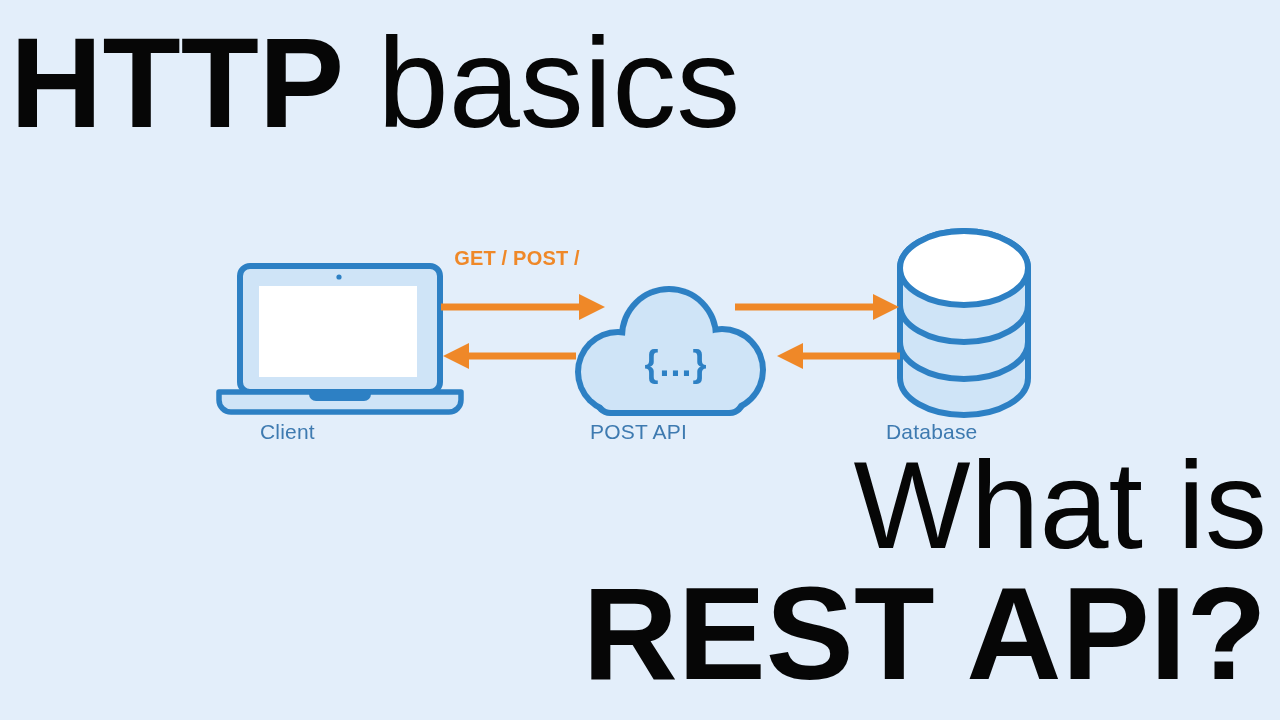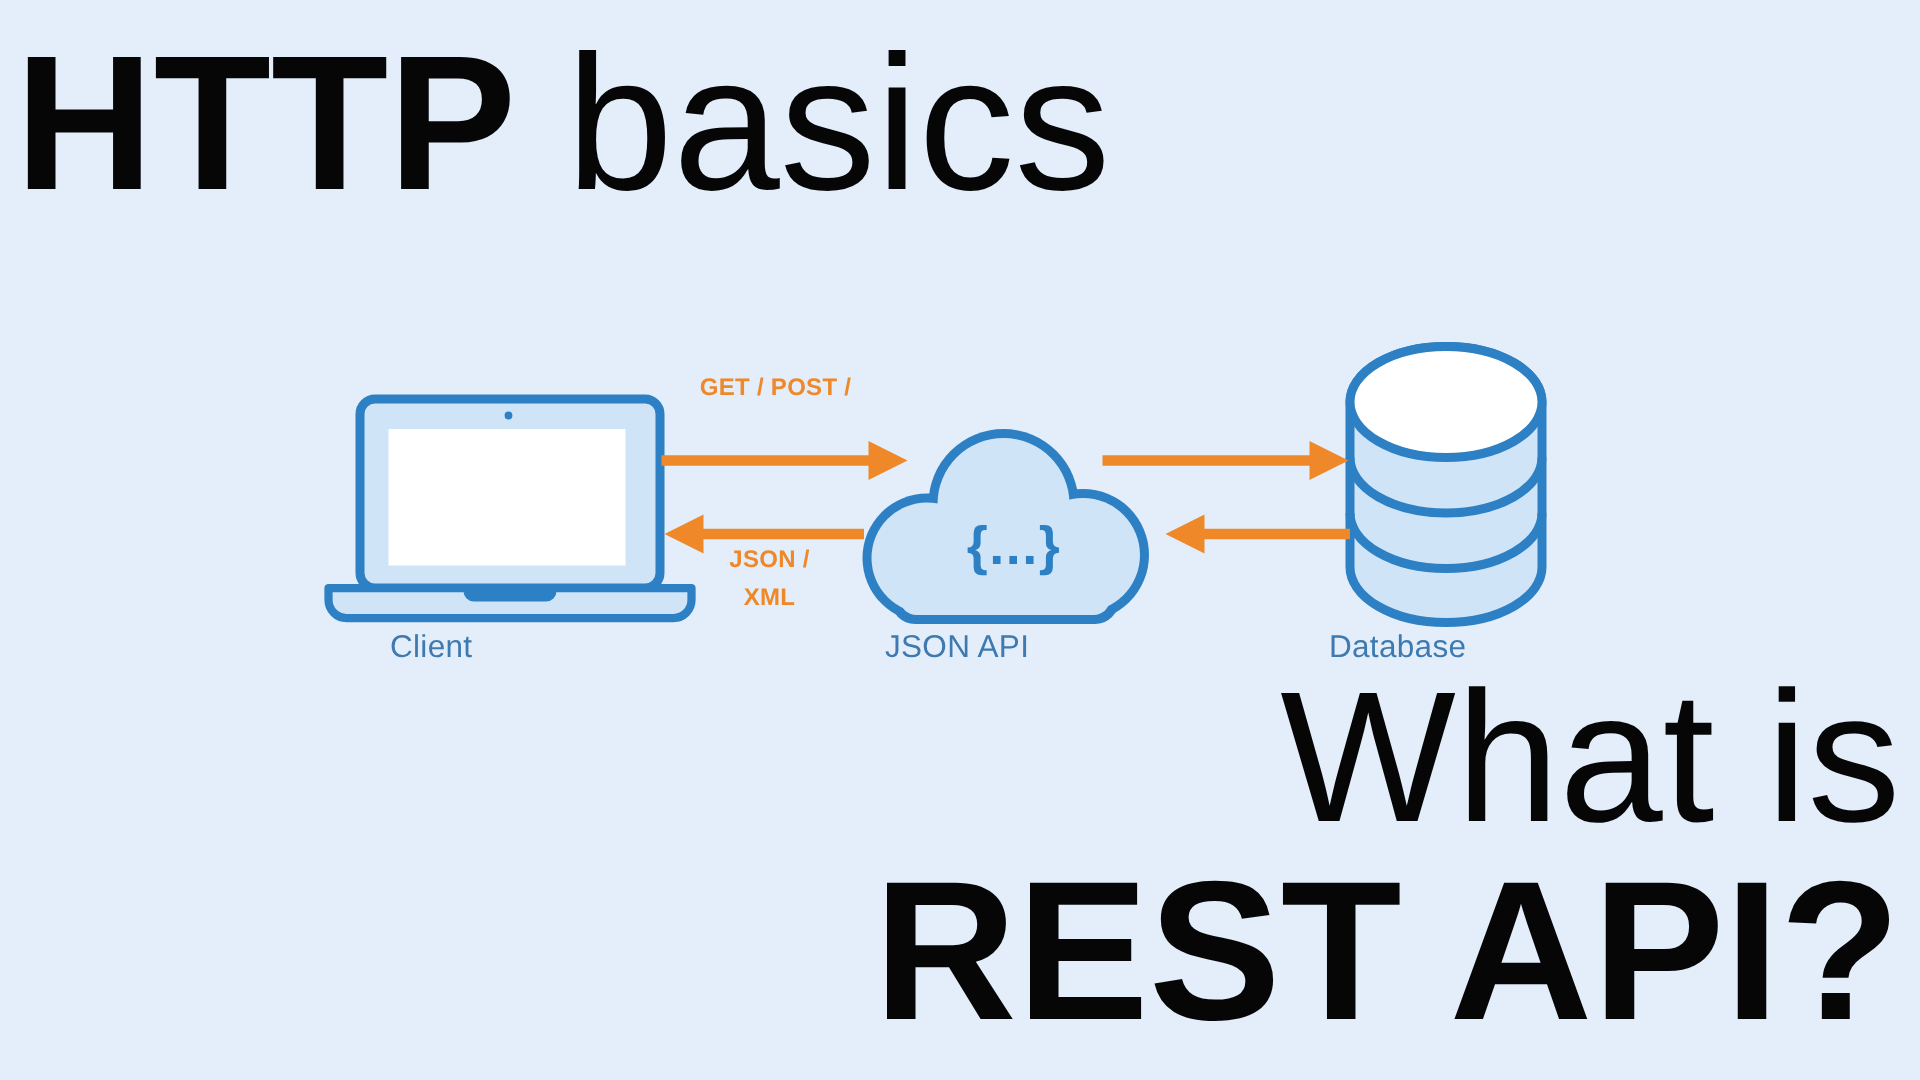--- a/index.html
+++ b/index.html
@@ -27,21 +27,21 @@
 
   .node-label{
     position:absolute;width:160px;text-align:left;
     font-size:21px;color:var(--label);letter-spacing:0.2px;
   }
   .lbl-client{left:260px;top:420px;}
   .lbl-api{left:590px;top:420px;}
   .lbl-db{left:886px;top:420px;}
 
   .flow-label{
-    position:absolute;text-align:center;font-weight:700;font-size:16px;
+    position:absolute;text-align:center;font-weight:700;font-size:20px;
     line-height:25px;color:var(--orange);letter-spacing:0.2px;
   }
   .lbl-request{left:432px;top:246px;width:170px;}
   .lbl-response{left:443px;top:361px;width:140px;}
 
   .cloud-glyph{
     position:absolute;left:626px;top:340px;width:100px;
     text-align:center;font-size:36px;line-height:48px;
     font-weight:600;color:var(--stroke);letter-spacing:1px;
   }
@@ -111,29 +111,25 @@
     <g>
       <line class="orange-stroke" x1="802" y1="356" x2="900" y2="356" stroke-width="7"></line>
       <polygon class="orange-fill" points="777,356 803,343 803,369"></polygon>
     </g>
   </svg>
 
   <div class="flow-label lbl-request">
     <div>GET / POST /</div>
   </div>
 
-  <div class="flow-label lbl-response">
-    <div>JSON /</div>
-    <div>XML</div>
-  </div>
 
   <div class="cloud-glyph">{...}</div>
 
   <div class="node-label lbl-client">Client</div>
-  <div class="node-label lbl-api">JSON API</div>
+  <div class="node-label lbl-api">POST API</div>
   <div class="node-label lbl-db">Database</div>
 
   <div class="question-title">
     <div class="q-line1">What is</div>
     <div class="q-line2">REST API?</div>
   </div>
 
 </div>
 
 </body></html>

